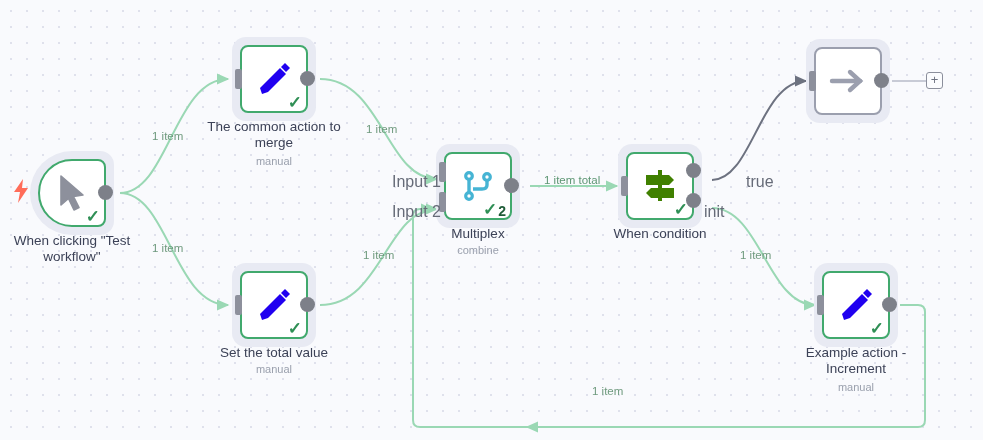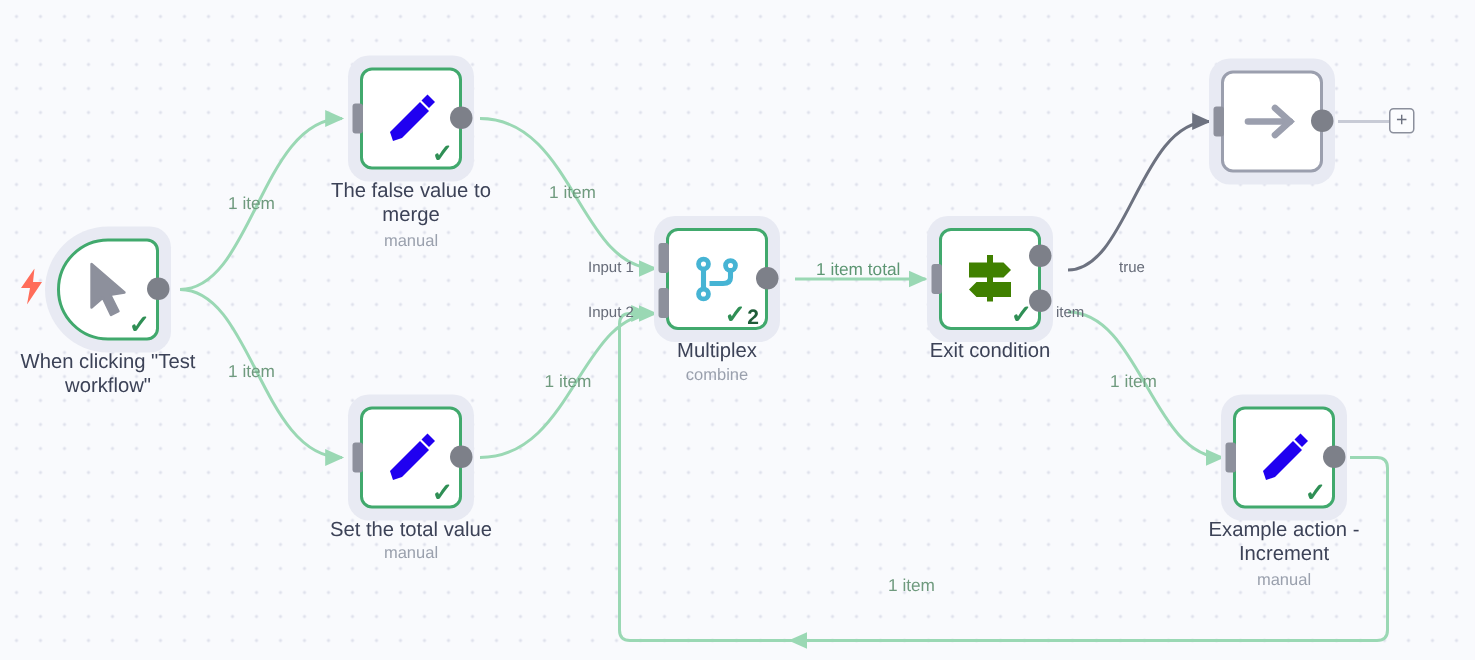--- a/index.html
+++ b/index.html
@@ -124,21 +124,21 @@
     position: absolute;
     width: 180px;
     left: -56px;
     text-align: center;
     font-size: 11px;
     color: #9aa0ad;
     line-height: 1.2;
   }
   .port-label {
     position: absolute;
-    font-size: 10px;
+    font-size: 16px;
     color: #666b78;
     white-space: nowrap;
   }
   .edge-label {
     position: absolute;
     font-size: 11.5px;
     color: #6f9a7e;
     white-space: nowrap;
   }
   .edge-label.total {
@@ -239,21 +239,21 @@
     <div class="glyph">
       <svg width="36" height="36" viewBox="0 0 36 36">
         <path d="M4 27 L6 33 L12 31 L30 13 L24 7 L6 25 Z" fill="#2000f0"></path>
         <path d="M25 6 L29 2 L34 7 L30 11 Z" fill="#2000f0"></path>
       </svg>
     </div>
     <div class="check">✓</div>
     <div class="port-in"></div>
     <div class="port-out"></div>
     <div class="node-label">
-      <div>The false value to</div>
+      <div>The common action to</div>
       <div>merge</div>
     </div>
     <div class="node-sub" style="top:110px;">manual</div>
   </div>
 
   <div class="node" style="left:240px; top:271px;">
     <div class="halo"></div>
     <div class="box"></div>
     <div class="glyph">
       <svg width="36" height="36" viewBox="0 0 36 36">
@@ -308,23 +308,23 @@
           <path d="M5 6 H28 L33 11 L28 16 H5 Z"></path>
           <path d="M33 19 H10 L5 24 L10 29 H33 Z"></path>
         </g>
       </svg>
     </div>
     <div class="check">✓</div>
     <div class="port-in"></div>
     <div class="port-out two-a"></div>
     <div class="port-out two-b"></div>
     <div class="port-label" style="left:78px; top:21px;margin-left:42px;">true</div>
-    <div class="port-label" style="left:78px; top:51px;">item</div>
-    <div class="node-label">
-      <div>Exit condition</div>
+    <div class="port-label" style="left:78px; top:51px;">init</div>
+    <div class="node-label">
+      <div>When condition</div>
     </div>
   </div>
 
   <div class="node pending" style="left:814px; top:47px;">
     <div class="halo"></div>
     <div class="box"></div>
     <div class="glyph">
       <svg width="40" height="28" viewBox="0 0 40 28">
         <g stroke="#9b9fae" stroke-width="4.4" fill="none" stroke-linecap="round">
           <path d="M4 14 H32"></path>

